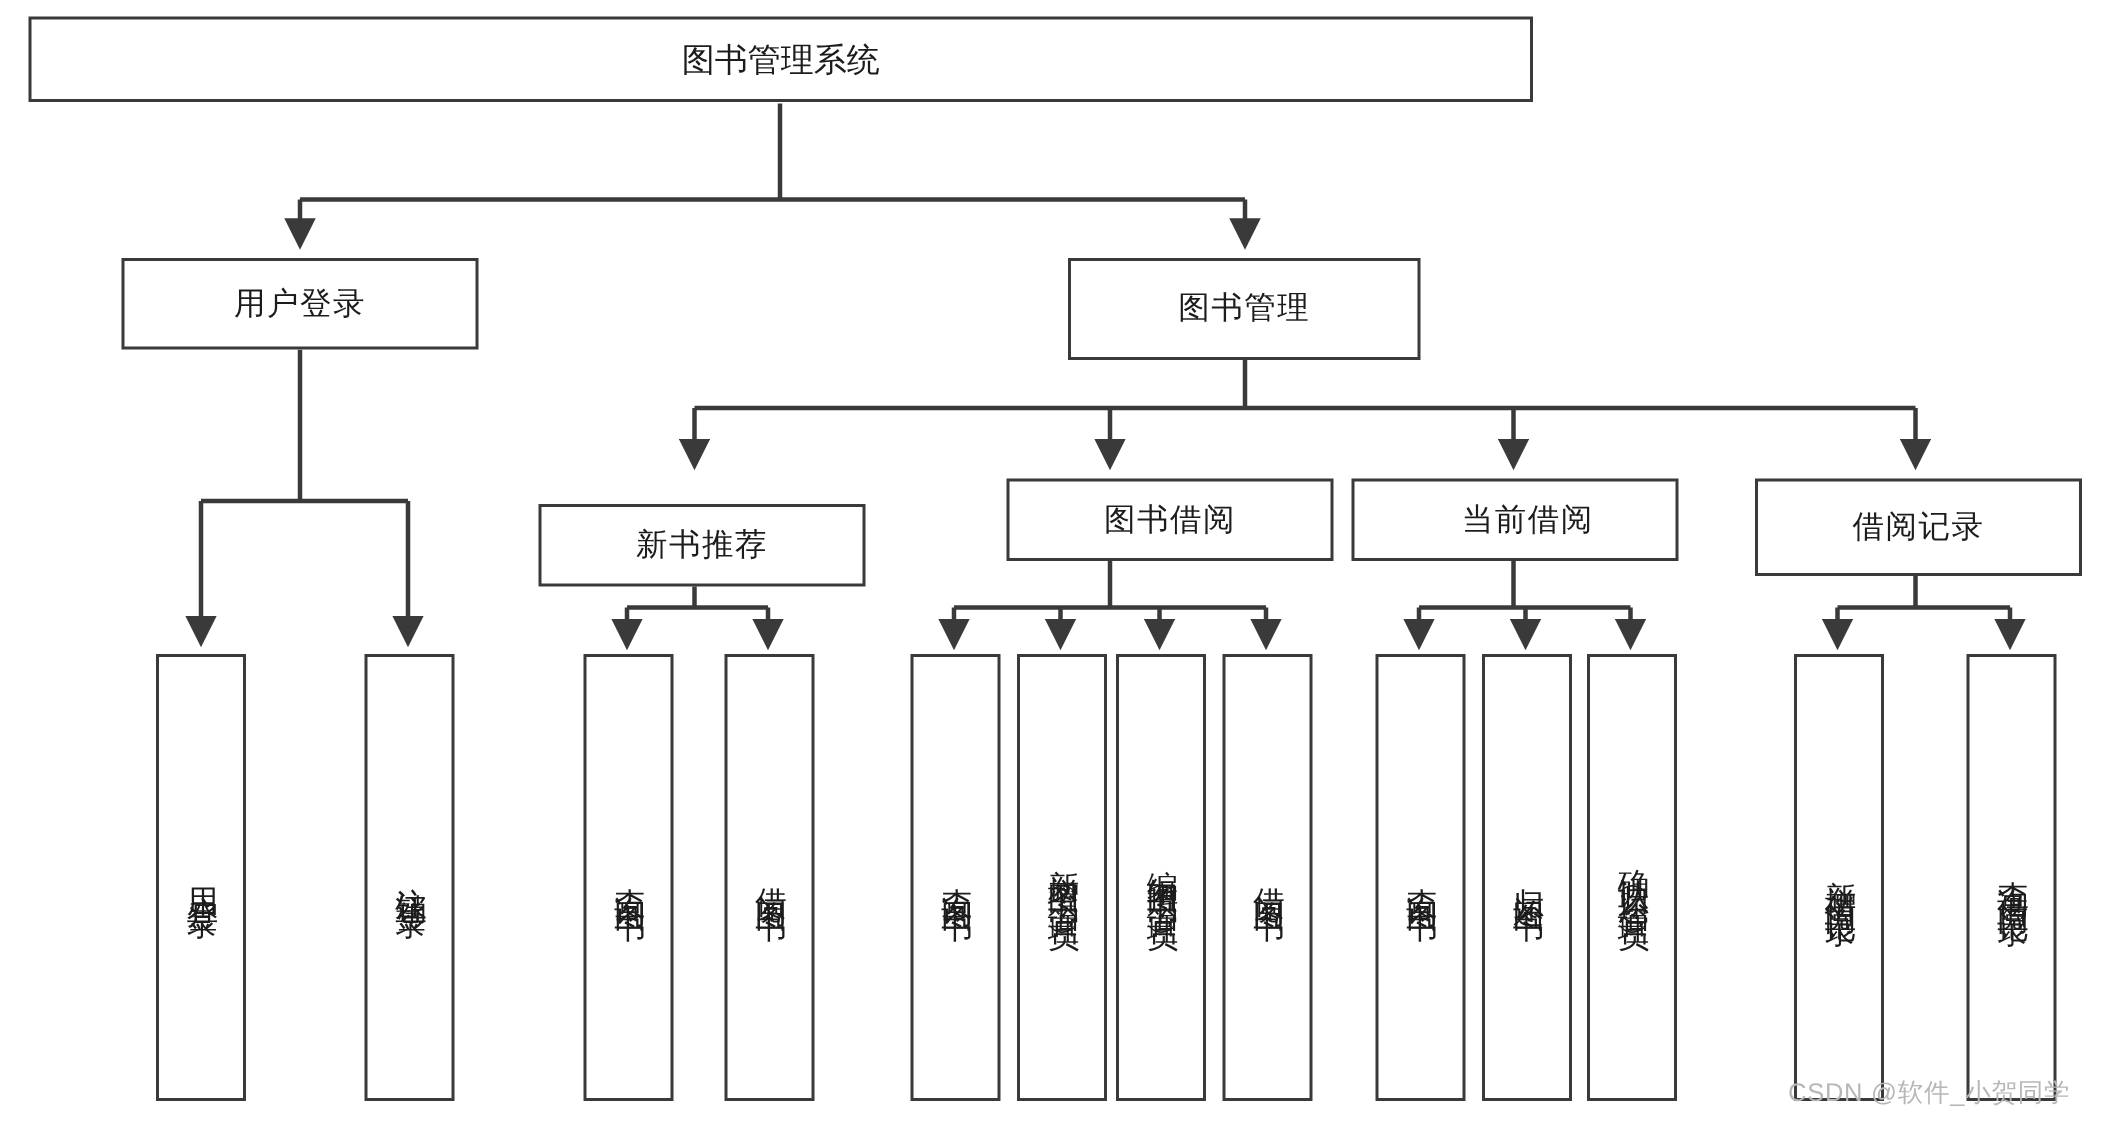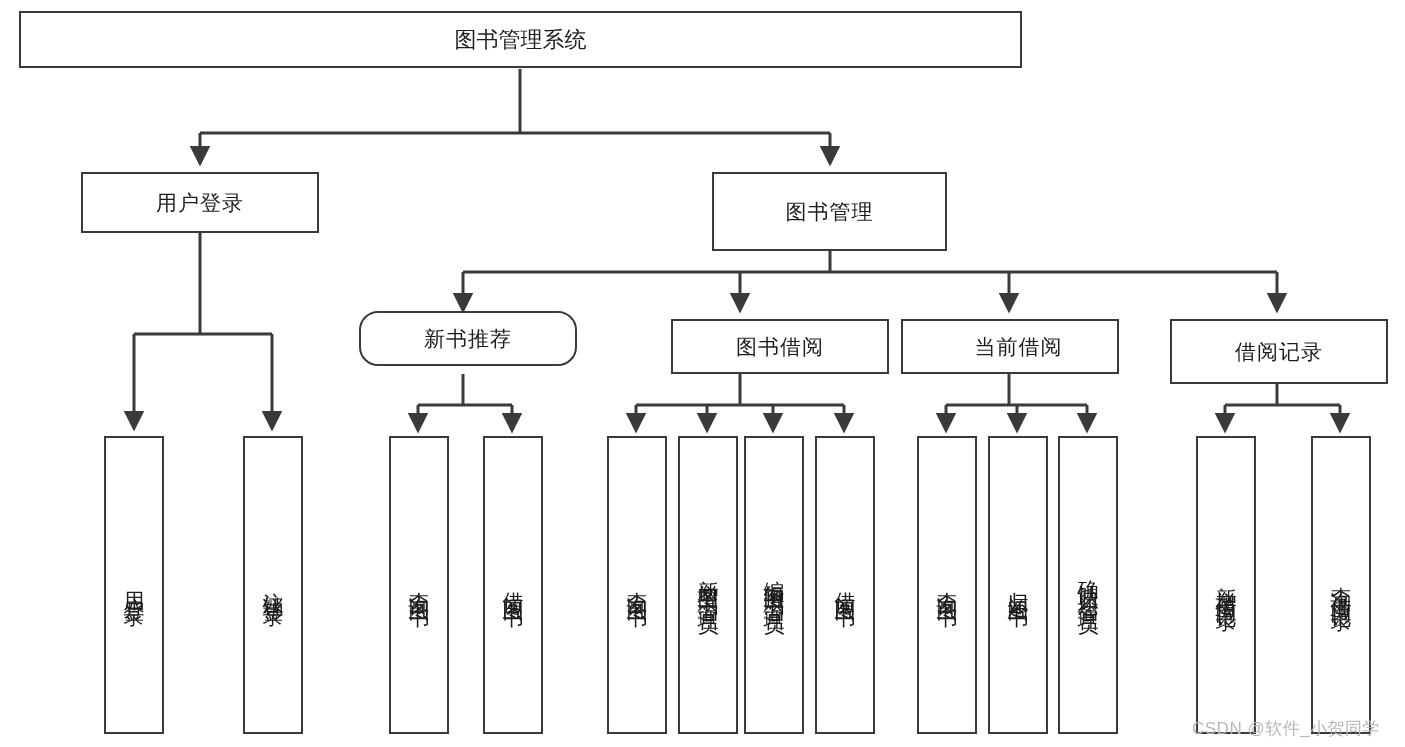--- a/index.html
+++ b/index.html
@@ -119,25 +119,25 @@
     </g>
   </svg>
 
   <div class="node root" style="left:19px; top:11px; width:1003px; height:57px;">
     <span>图书管理系统</span>
   </div>
 
   <div class="node horiz" style="left:81px; top:172px; width:238px; height:61px;">
     <span>用户登录</span>
   </div>
-  <div class="node horiz" style="left:712px; top:172px; width:235px; height:79px;">
+  <div class="node horiz" style="left:712px; top:172px; width:235px; height:68px;">
     <span>图书管理</span>
   </div>
 
-  <div class="node horiz" style="left:359px; top:311px; width:218px; height:55px;border-radius:19px;">
+  <div class="node horiz" style="left:359px; top:336px; width:218px; height:55px;">
     <span>新书推荐</span>
   </div>
   <div class="node horiz" style="left:632px; top:319px; width:218px; height:55px;margin-left:39px;">
     <span>图书借阅</span>
   </div>
   <div class="node horiz" style="left:901px; top:319px; width:218px; height:55px;padding-left:17px;">
     <span>当前借阅</span>
   </div>
   <div class="node horiz" style="left:1170px; top:319px; width:218px; height:65px;">
     <span>借阅记录</span>

